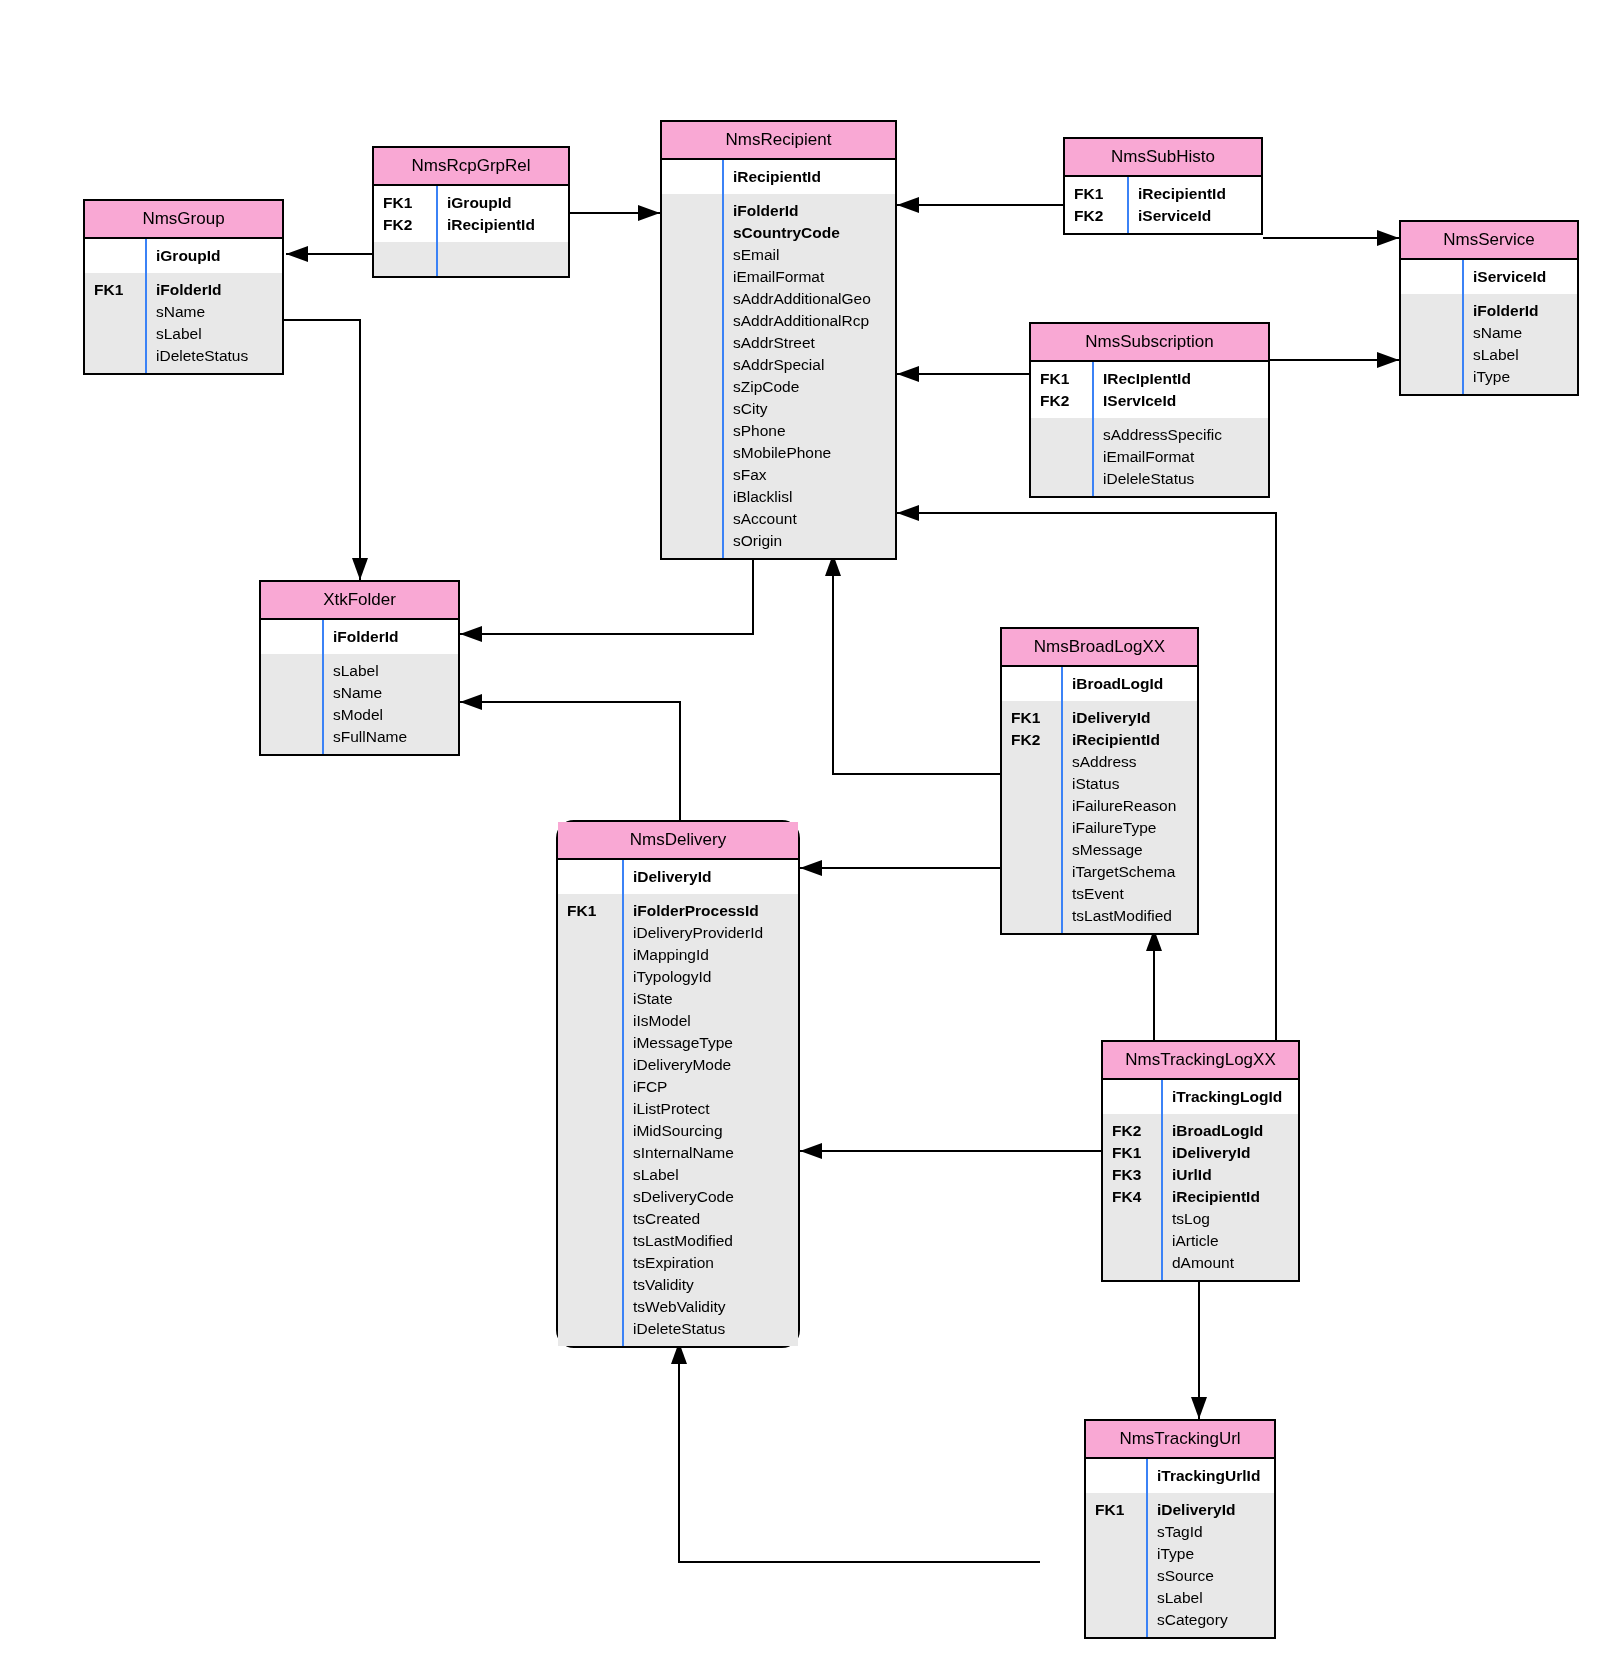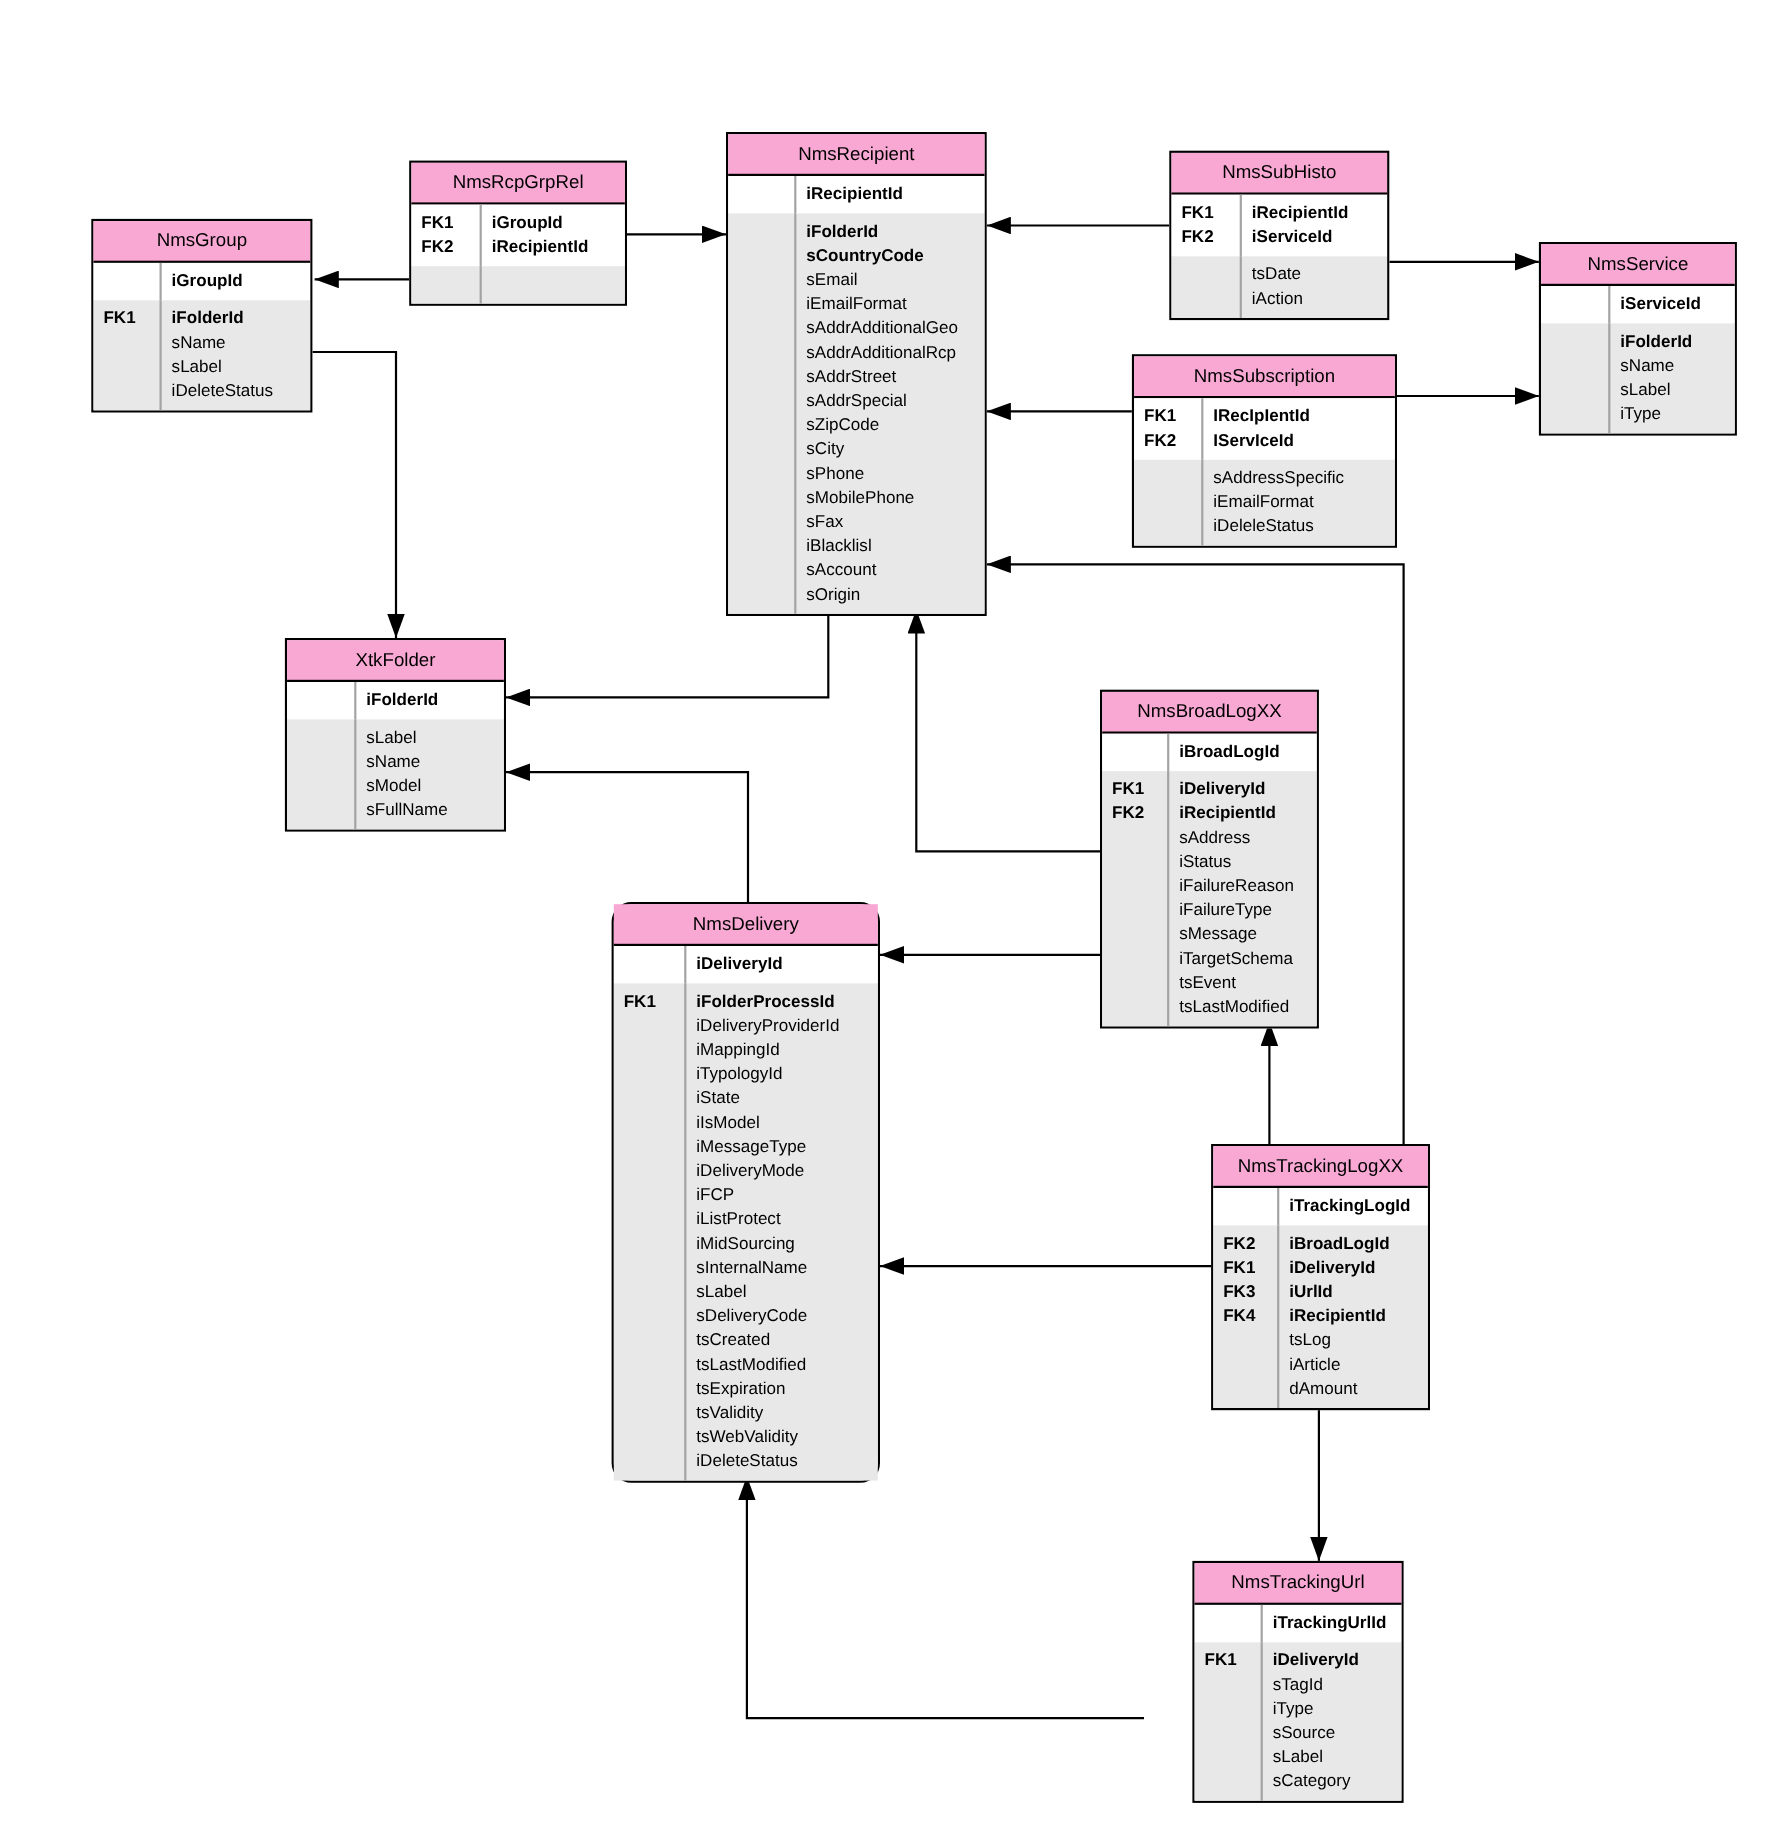--- a/index.html
+++ b/index.html
@@ -6,21 +6,21 @@
   #canvas{position:relative;width:1620px;height:1672px;background:#ffffff;overflow:hidden;
           font-family:"Liberation Sans",sans-serif;color:#000;}
   #rel-svg{position:absolute;left:0;top:0;width:1620px;height:1672px;}
   .table-box{position:absolute;box-sizing:border-box;background:#fff;border:2px solid #000;}
   .table-title{height:36px;line-height:36px;text-align:center;background:#f9a8d4;
                border-bottom:2px solid #000;font-size:17px;white-space:nowrap;overflow:hidden;}
   .section{display:flex;}
   .section-pk{background:#ffffff;}
   .section-body{background:#e8e8e8;}
   .keycol{box-sizing:border-box;padding:6px 0 6px 9px;font-weight:bold;flex:none;}
-  .fieldcol{flex:1;border-left:2px solid #a3a3a3;padding:6px 0 6px 9px;min-width:0;}
+  .fieldcol{flex:1;border-left:2px solid #3b82f6;padding:6px 0 6px 9px;min-width:0;}
   .kline,.fline{height:22px;line-height:22px;font-size:15.5px;white-space:nowrap;}
   .bold{font-weight:bold;}
   polyline.rel{fill:none;stroke:#000;stroke-width:2;}
 </style>
 </head>
 <body>
 
 <div id="canvas">
   <svg id="rel-svg" viewBox="0 0 1620 1672" xmlns="http://www.w3.org/2000/svg">
     <defs>
@@ -145,30 +145,20 @@
       <div class="section section-pk">
         <div class="keycol" style="width: 62px;">
           <div class="kline">FK1</div>
           <div class="kline">FK2</div>
         </div>
         <div class="fieldcol">
           <div class="fline bold">iRecipientId</div>
           <div class="fline bold">iServiceId</div>
         </div>
       </div>
-      <div class="section section-body">
-        <div class="keycol" style="width: 62px;">
-          <div class="kline">&nbsp;</div>
-          <div class="kline">&nbsp;</div>
-        </div>
-        <div class="fieldcol">
-          <div class="fline">tsDate</div>
-          <div class="fline">iAction</div>
-        </div>
-      </div>
     </div>
     <div class="table-box" style="left: 1399px; top: 220px; width: 180px;">
       <div class="table-title">NmsService</div>
       <div class="section section-pk">
         <div class="keycol" style="width: 61px;">
           <div class="kline">&nbsp;</div>
         </div>
         <div class="fieldcol">
           <div class="fline bold">iServiceId</div>
         </div>

